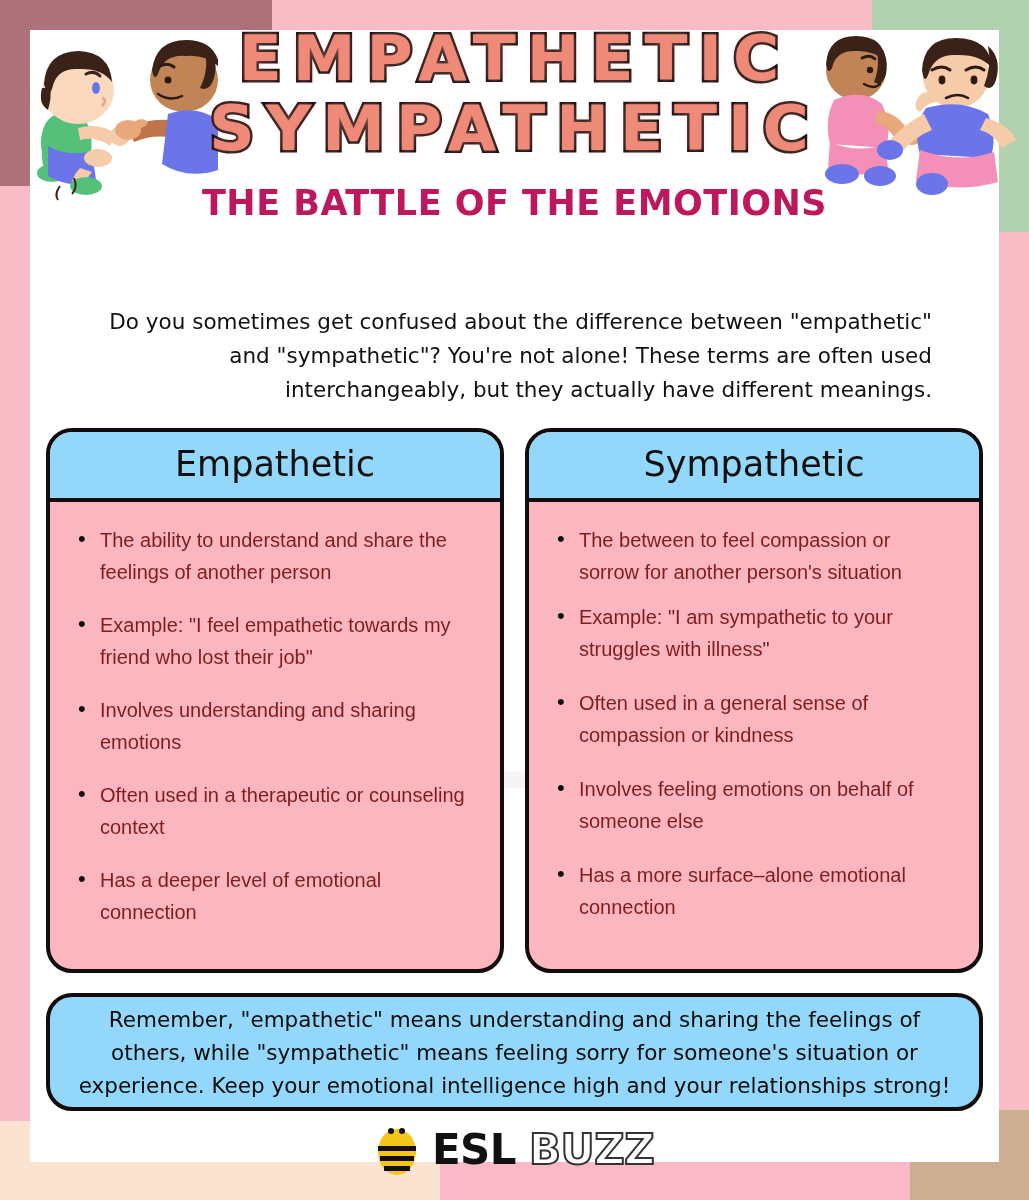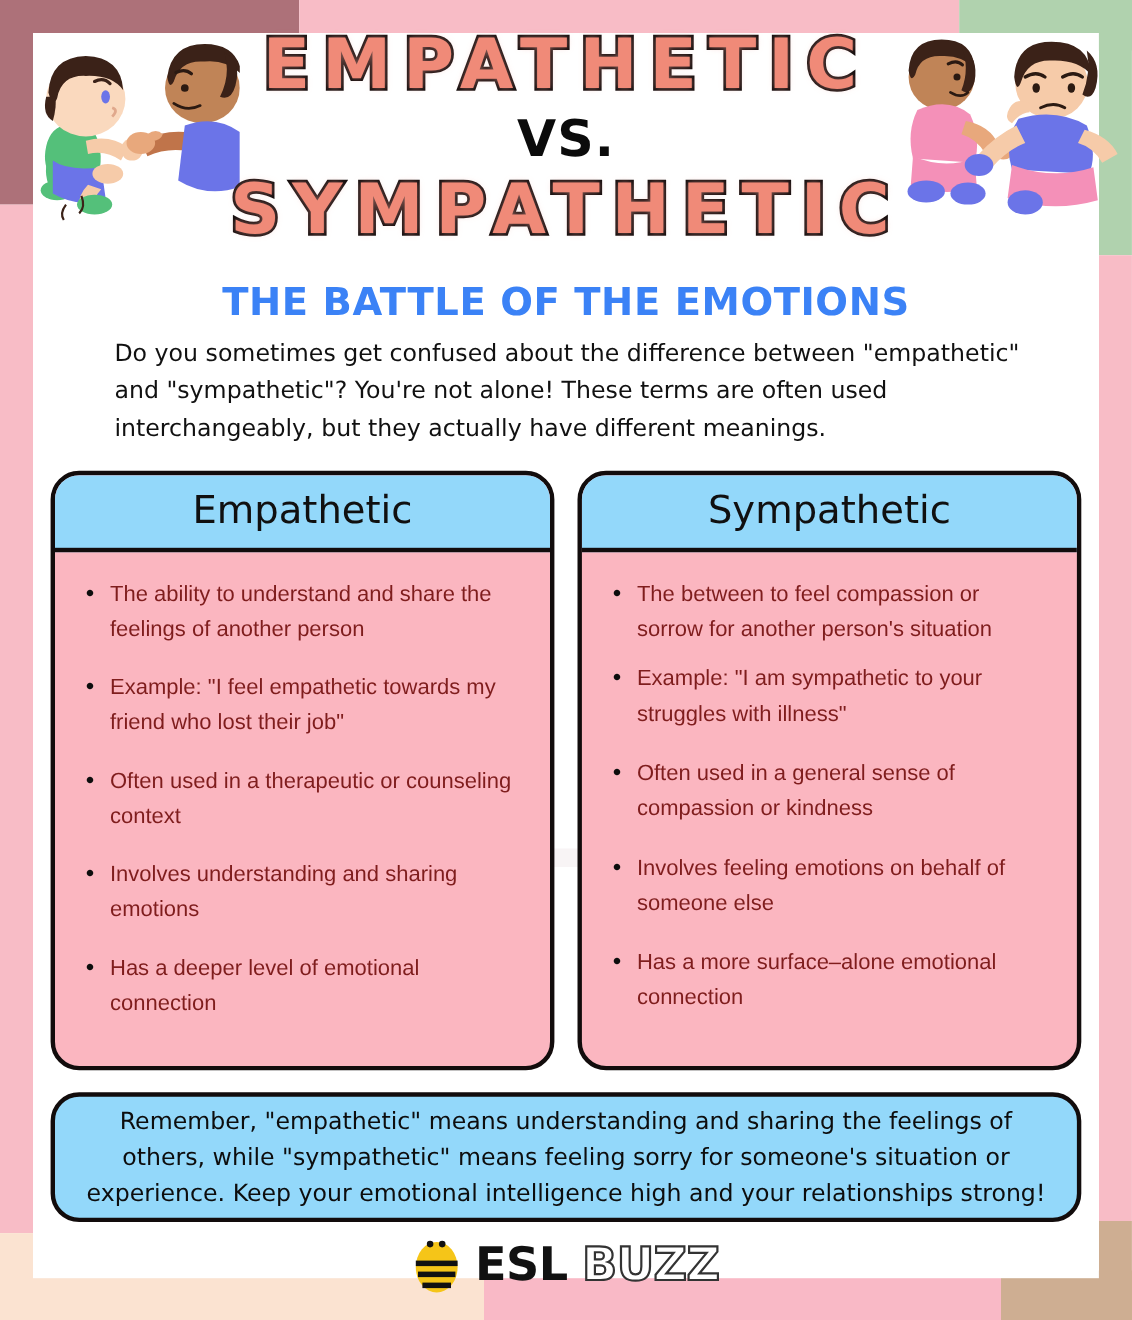--- a/index.html
+++ b/index.html
@@ -57,28 +57,28 @@
   }
   .vs {
     font-family:"DejaVu Sans", sans-serif;
     font-weight:700; font-size:46px; line-height:56px;
     letter-spacing:1px; color:#0B0B0B;
     margin:4px 0 2px;
   }
   .subhead {
     font-family:"DejaVu Sans", sans-serif;
     font-weight:700; font-size:35px; line-height:42px;
-    letter-spacing:0.5px; color:#3b82f6;
-    margin-top:28px;
+    letter-spacing:0.5px; color:#be185d;
+    margin-top:18px;
   }
 
   
   .intro {
-    position:absolute; left:104px; top:305px; width:848px;
-    z-index:4; text-align:left;
+    position:absolute; left:84px; top:305px; width:848px;
+    z-index:4; text-align:right;
     font-family:"DejaVu Sans", sans-serif;
     font-size:21.5px; line-height:34px; color:#111111;
   }
 
   
   .watermark {
     position:absolute; left:150px; top:672px;
     width:720px; height:150px; z-index:2;
     display:flex; align-items:center; gap:26px;
     opacity:0.42; pointer-events:none;
@@ -239,21 +239,20 @@
       <path d="M116 96 q-20 10 -34 26 l12 12 q14 -16 30 -22 z" fill="#F6CBA9"></path>
       <ellipse cx="82" cy="132" rx="13" ry="10" fill="#6B74E8"></ellipse>
       <path d="M178 100 q22 6 30 22 l-14 8 q-8 -14 -22 -18 z" fill="#F6CBA9"></path>
       <ellipse cx="124" cy="166" rx="16" ry="11" fill="#6B74E8"></ellipse>
       <path d="M128 76 q-12 -6 -18 4 q-6 10 2 14 q8 -10 16 -10 z" fill="#F6CBA9"></path>
     </g>
   </svg>
 
   <div class="headline-wrap">
     <div class="headline">EMPATHETIC</div>
-    <div class="vs">VS.</div>
     <div class="headline">SYMPATHETIC</div>
     <div class="subhead">THE BATTLE OF THE EMOTIONS</div>
   </div>
 
   <p class="intro">Do you sometimes get confused about the difference between "empathetic" and "sympathetic"? You're not alone! These terms are often used interchangeably, but they actually have different meanings.</p>
 
   <div class="watermark">
     <svg class="wm-bee" viewBox="0 0 100 100">
       <circle cx="50" cy="54" r="42" fill="#F9CDAE"></circle>
       <circle cx="40" cy="30" r="5" fill="#F0A97C"></circle>
@@ -266,22 +265,22 @@
   </div>
 
   <div class="cards">
 
     <div class="card card-left">
       <div class="card-header">Empathetic</div>
       <div class="card-body">
         <ul>
           <li>The ability to understand and share the feelings of another person</li>
           <li>Example: "I feel empathetic towards my friend who lost their job"</li>
+          <li>Involves understanding and sharing emotions</li>
           <li>Often used in a therapeutic or counseling context</li>
-          <li>Involves understanding and sharing emotions</li>
           <li>Has a deeper level of emotional connection</li>
         </ul>
       </div>
     </div>
 
     <div class="card card-right">
       <div class="card-header">Sympathetic</div>
       <div class="card-body">
         <ul>
           <li>The between to feel compassion or sorrow for another person's situation</li>

